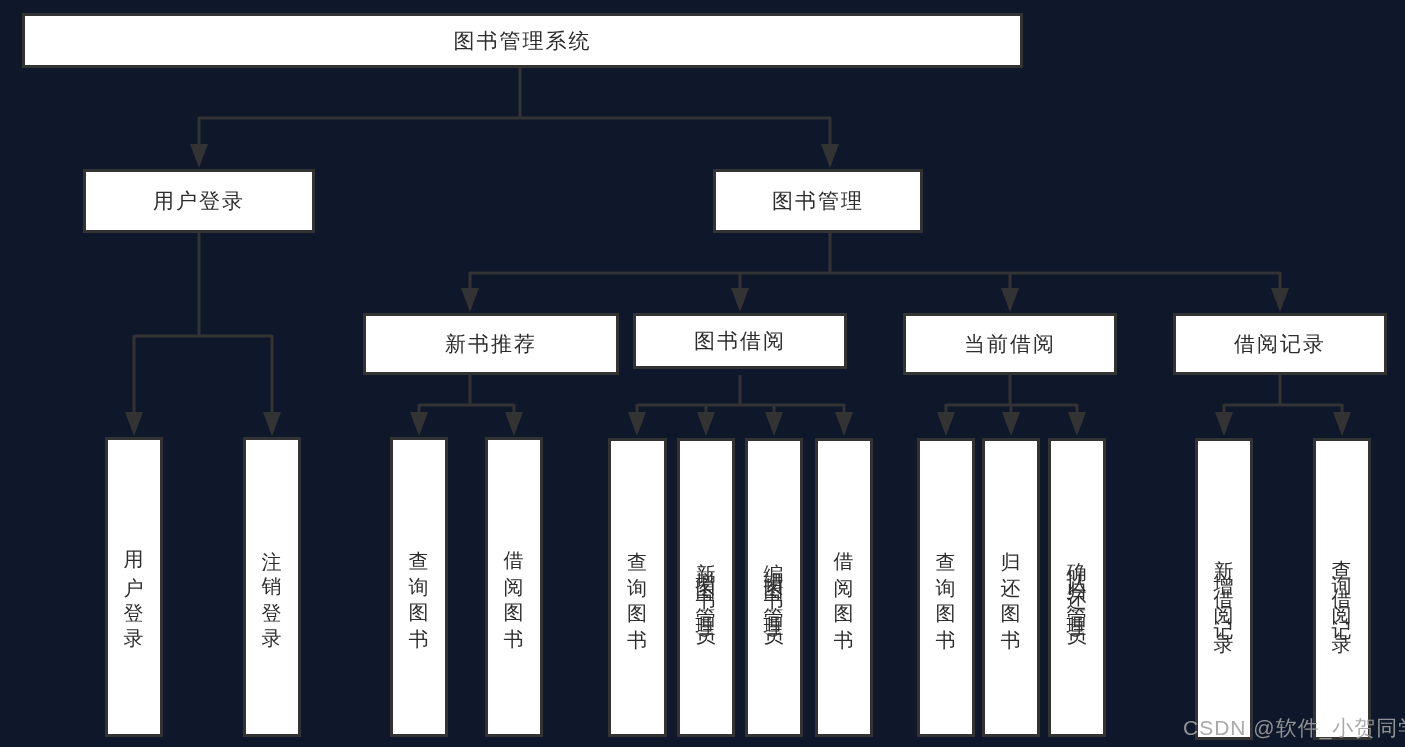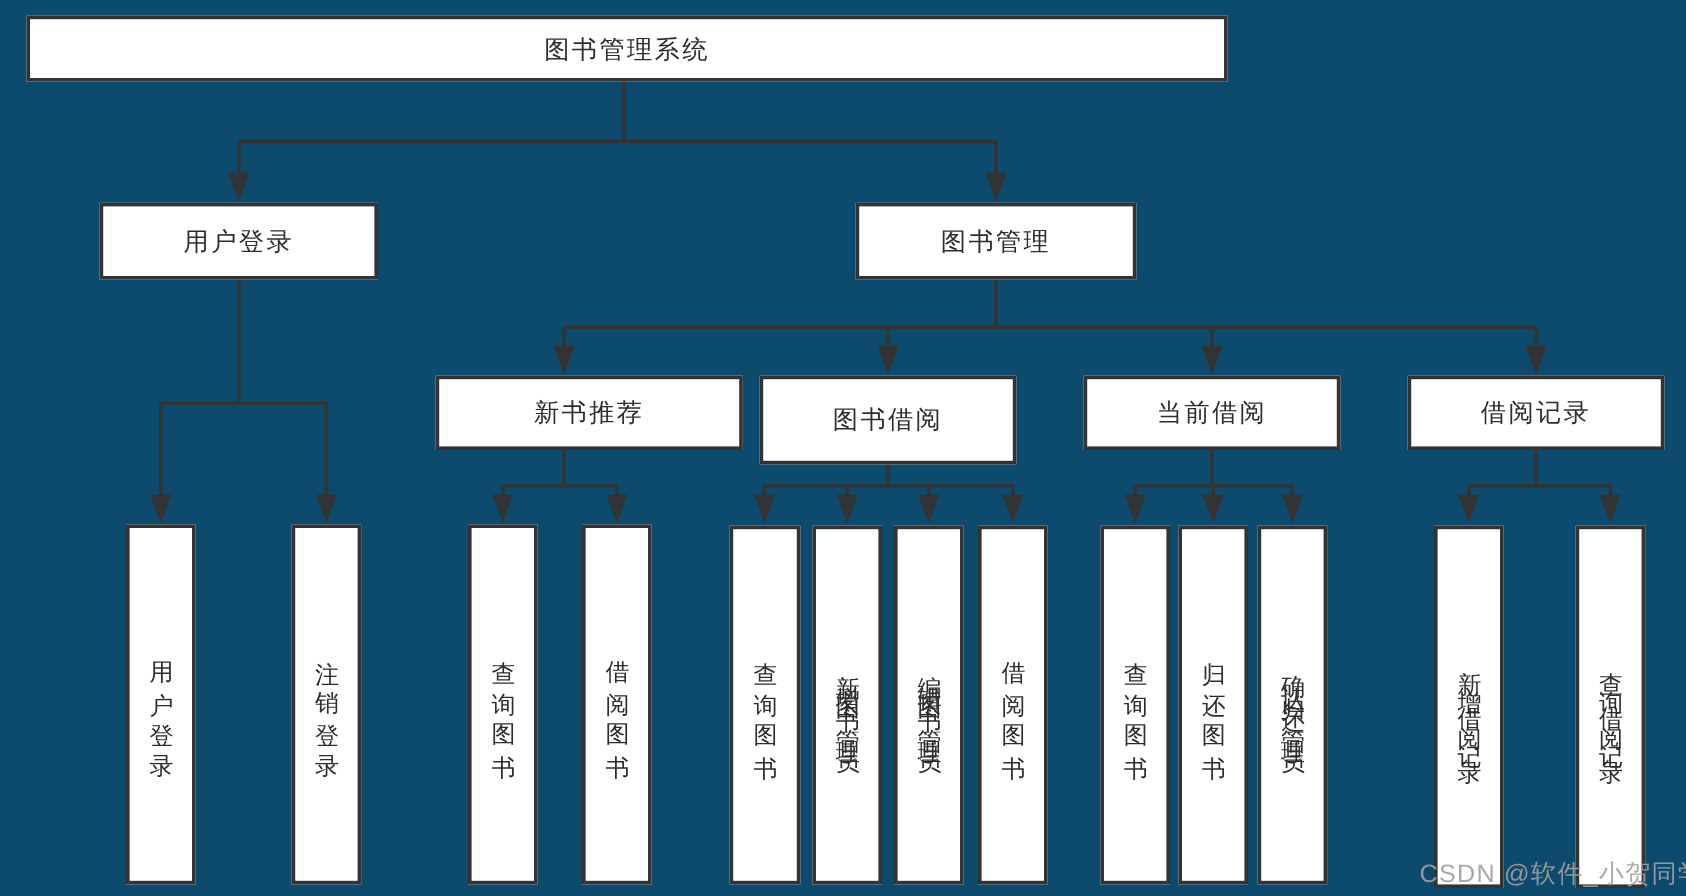--- a/index.html
+++ b/index.html
@@ -1,20 +1,20 @@
 <!DOCTYPE html>
 <html><head>
 <meta charset="utf-8">
 <style>
   html, body { margin: 0; padding: 0; background: #ffffff; }
   #canvas {
     position: relative;
     width: 1405px;
     height: 747px;
-    background: #0c4a6e;
+    background: #0f172a;
     font-family: "Liberation Sans", sans-serif;
     overflow: hidden;
   }
   #wires { position: absolute; left: 0; top: 0; z-index: 0; }
   .node {
     position: absolute;
     box-sizing: border-box;
     border: 3px solid #333333;
     background: #ffffff;
     color: #2d2d2d;
@@ -100,28 +100,28 @@
     </g>
   </svg>
 
   <div class="node h" style="left:22px; top:13px; width:1001px; height:55px">
     <span>图书管理系统</span>
   </div>
 
   <div class="node h" style="left:83px; top:169px; width:232px; height:64px">
     <span>用户登录</span>
   </div>
-  <div class="node h" style="left:713px; top:169px; width:234px; height:64px">
+  <div class="node h" style="left:713px; top:169px; width:210px; height:64px">
     <span>图书管理</span>
   </div>
 
   <div class="node h" style="left:363px; top:313px; width:256px; height:62px">
     <span>新书推荐</span>
   </div>
-  <div class="node h" style="left:633px; top:313px; width:214px; height:74px">
+  <div class="node h" style="left:633px; top:313px; width:214px; height:56px">
     <span>图书借阅</span>
   </div>
   <div class="node h" style="left:1173px; top:313px; width:214px; height:62px">
     <span>借阅记录</span>
   </div>
   <div class="node h" style="left:903px; top:313px; width:214px; height:62px">
     <span>当前借阅</span>
   </div>
 
   <div class="node v" style="left:105px; top:437px; width:58px; height:300px">

